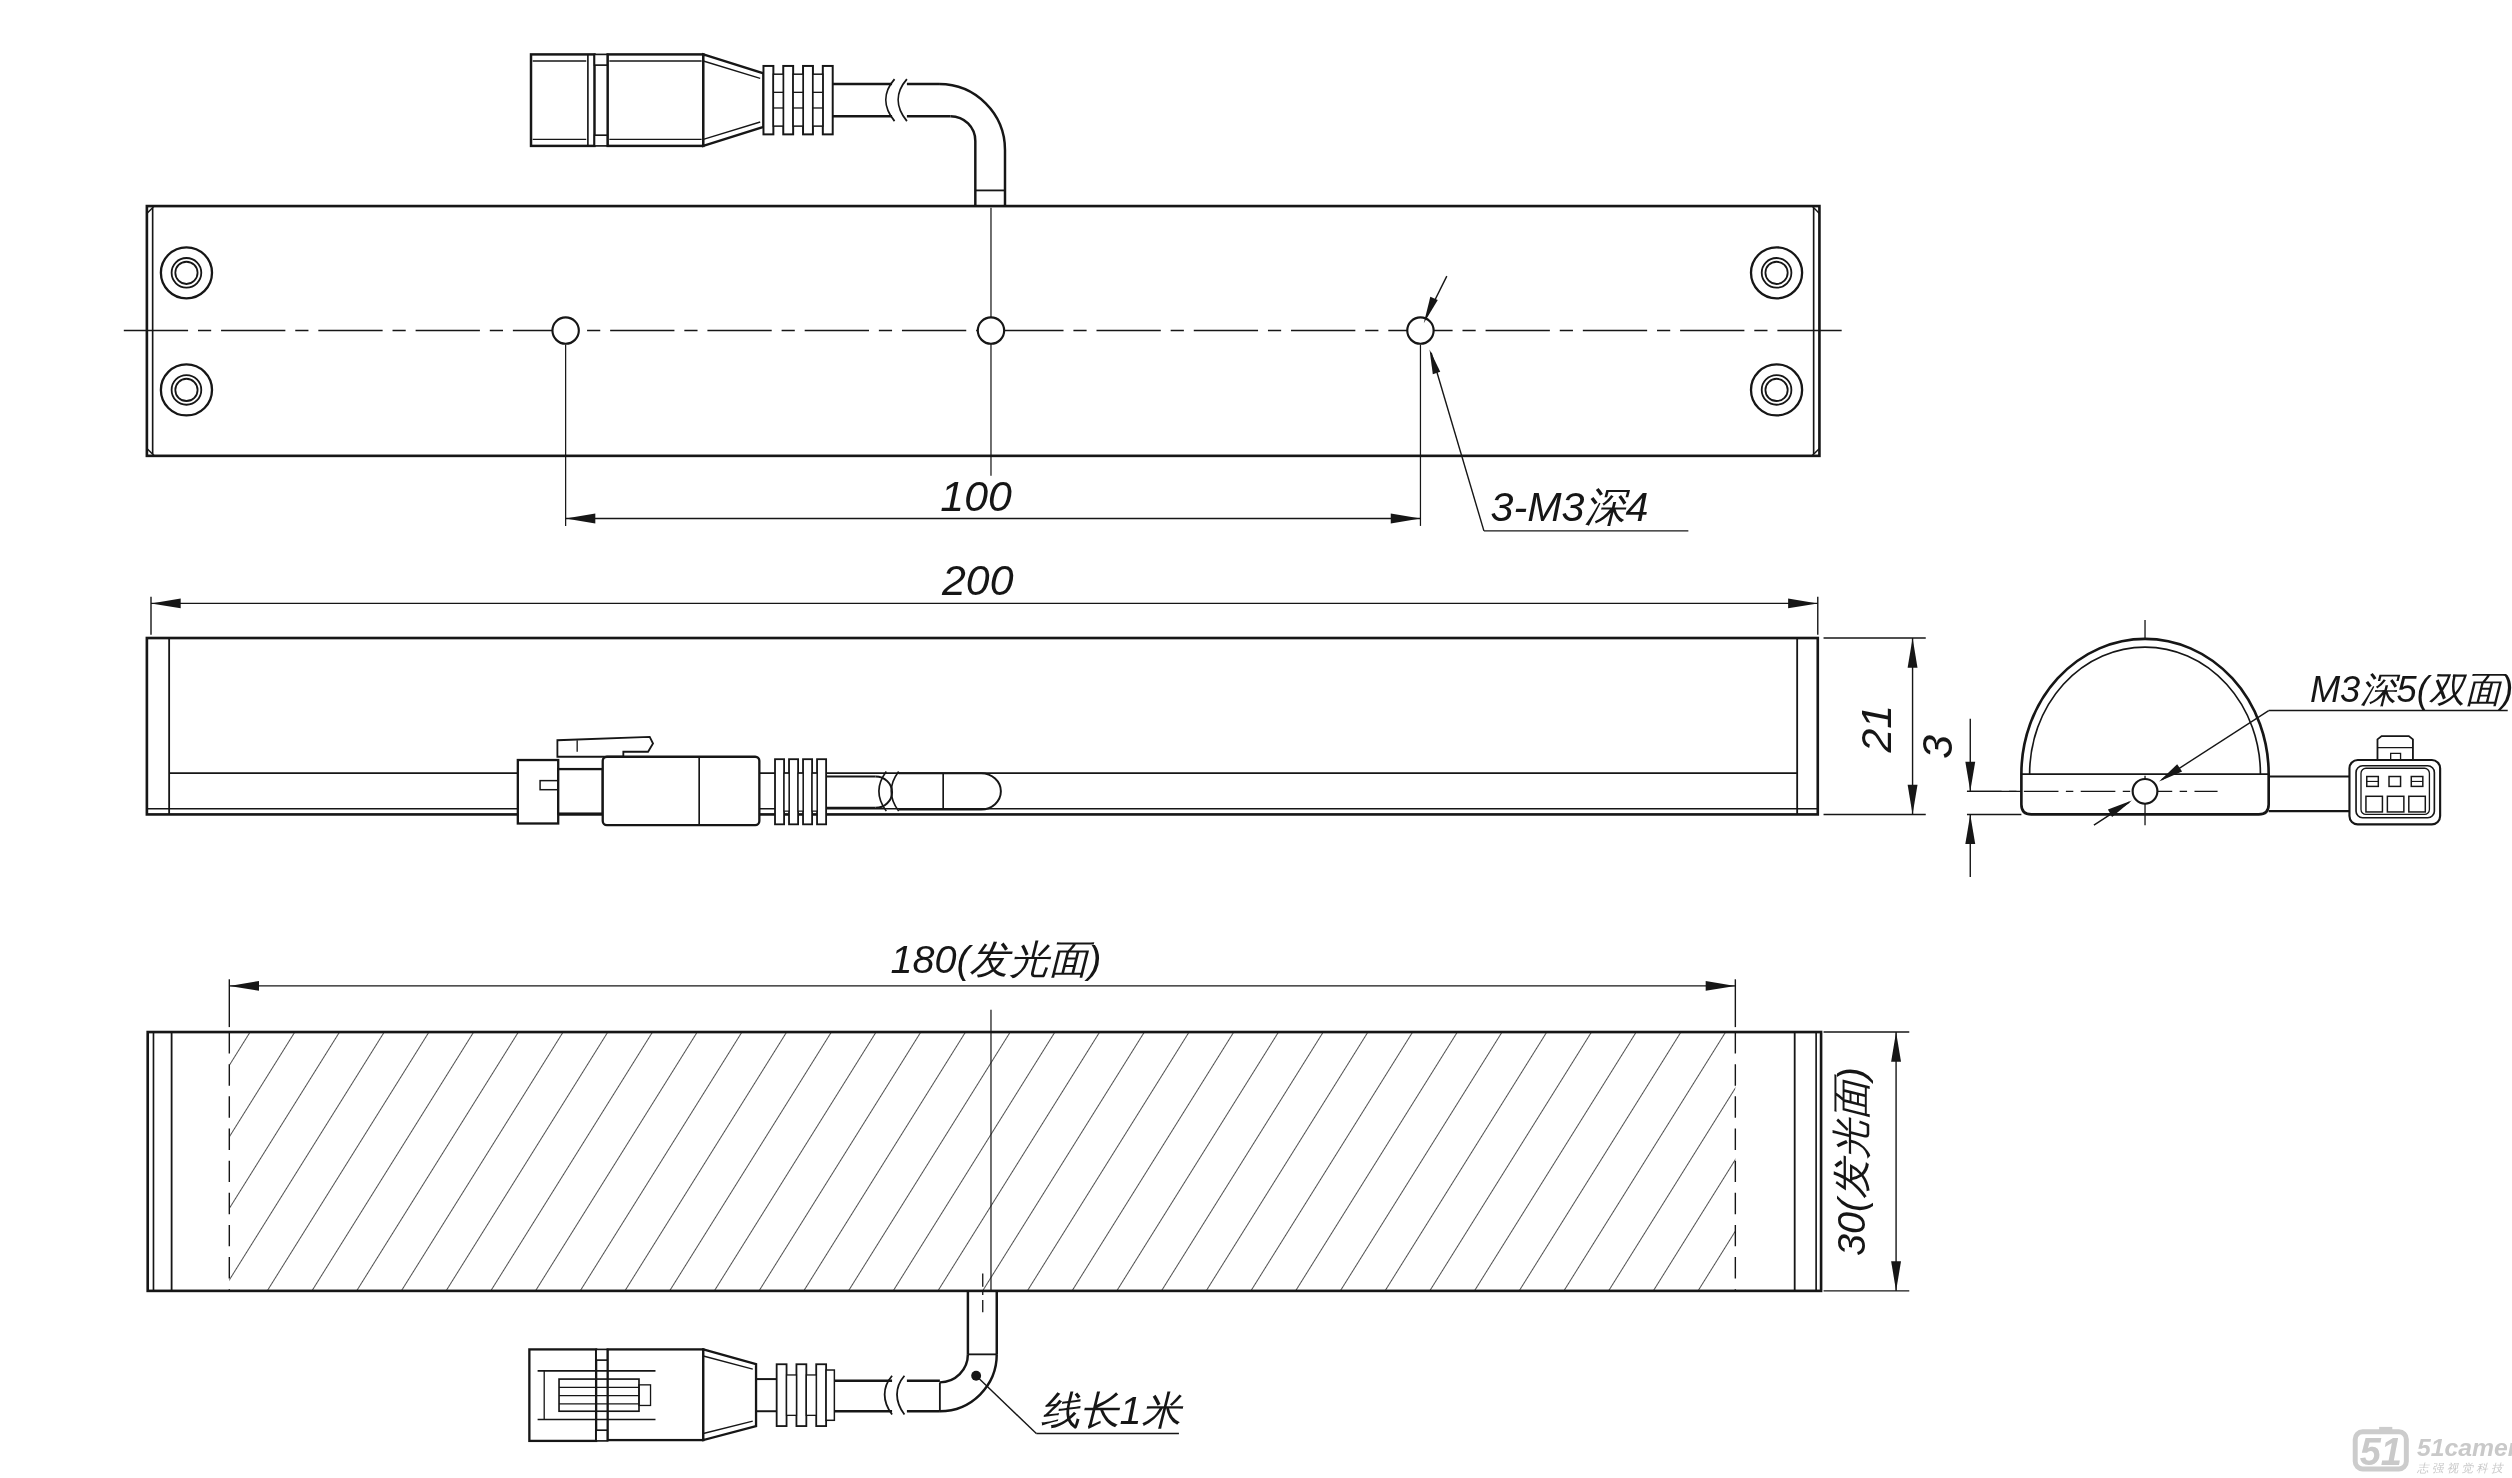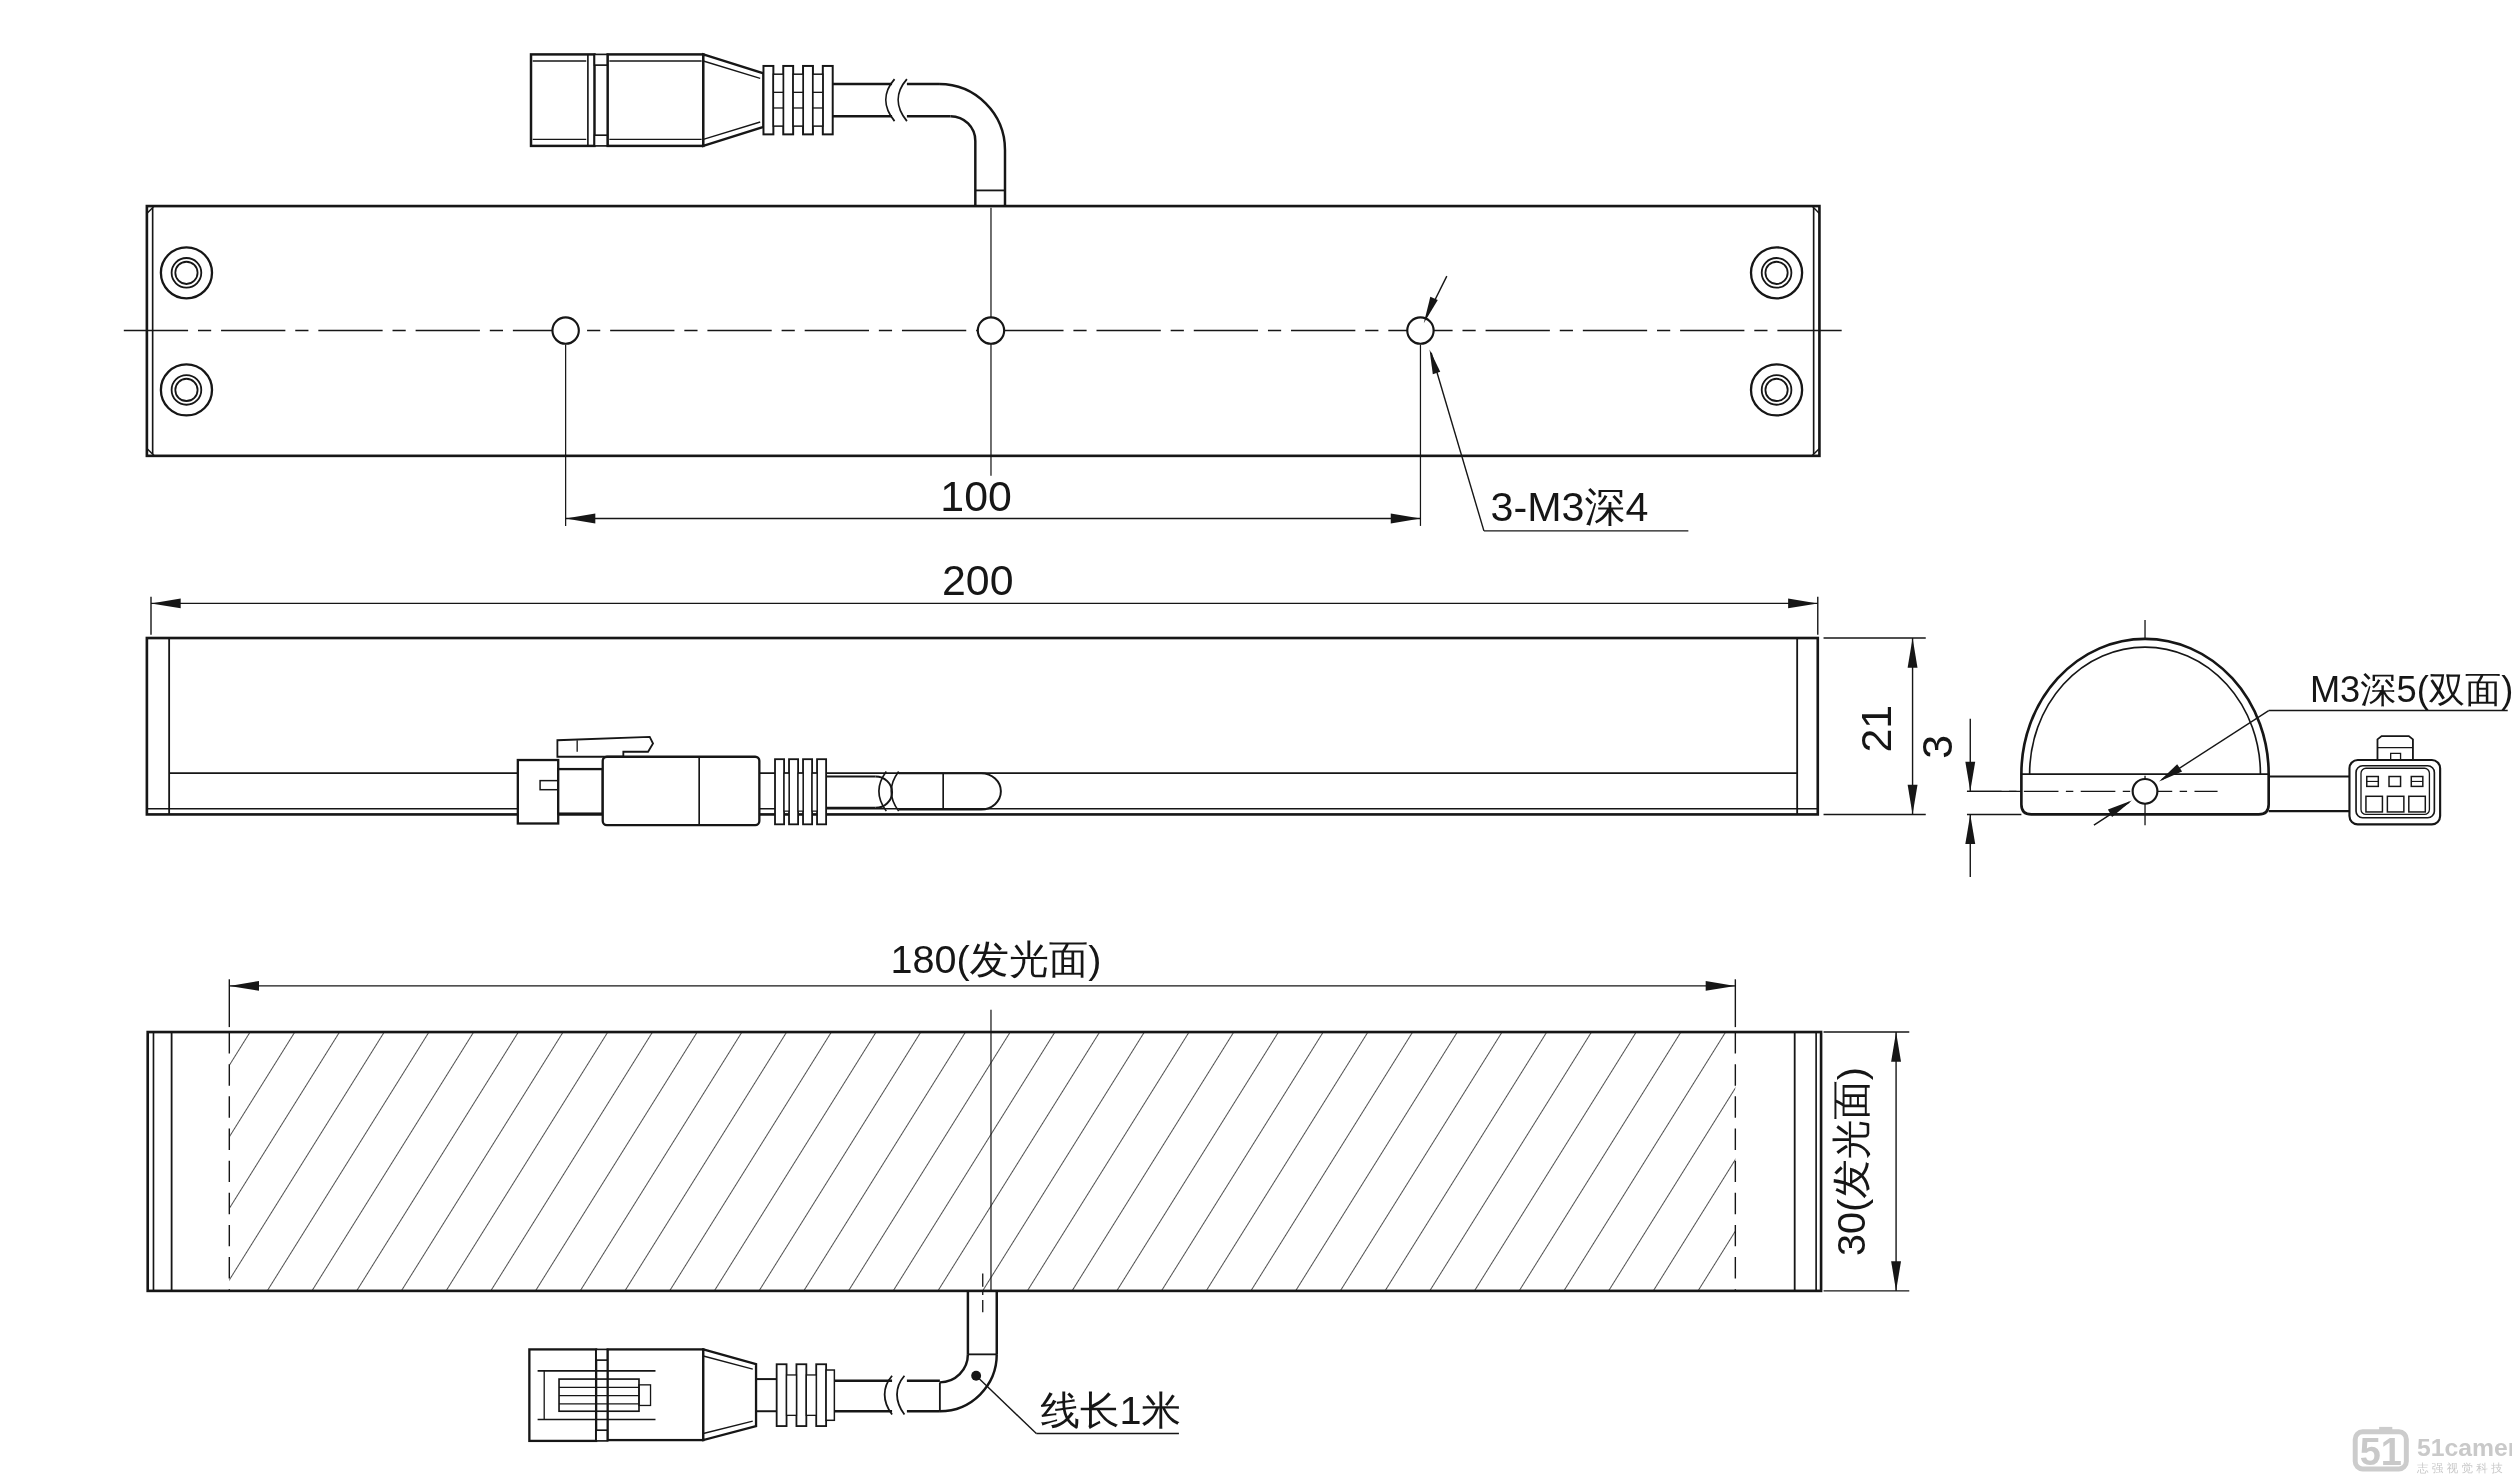--- a/index.html
+++ b/index.html
@@ -1,16 +1,16 @@
 <!DOCTYPE html>
 <html style="font-size:13px"><head>
 <meta charset="utf-8">
 <style>
   html,body{margin:0;padding:0;background:#fff;}
-  .canvas{position:relative;width:2512px;height:1478px;background:#fff;overflow:hidden;}
+  .canvas{position:relative;width:2512px;height:1478px;background:#fff;overflow:hidden;font-style:italic;}
   svg{display:block}
   text.dim{font-family:"Liberation Sans","DejaVu Sans",sans-serif;fill:#161616;}
   text.wm{font-family:"Liberation Sans","DejaVu Sans",sans-serif;}
 </style>
 </head>
 <body>
 
 <div class="canvas">
 <svg width="2512" height="1478" viewBox="0 0 3047 1793">
   <defs>

